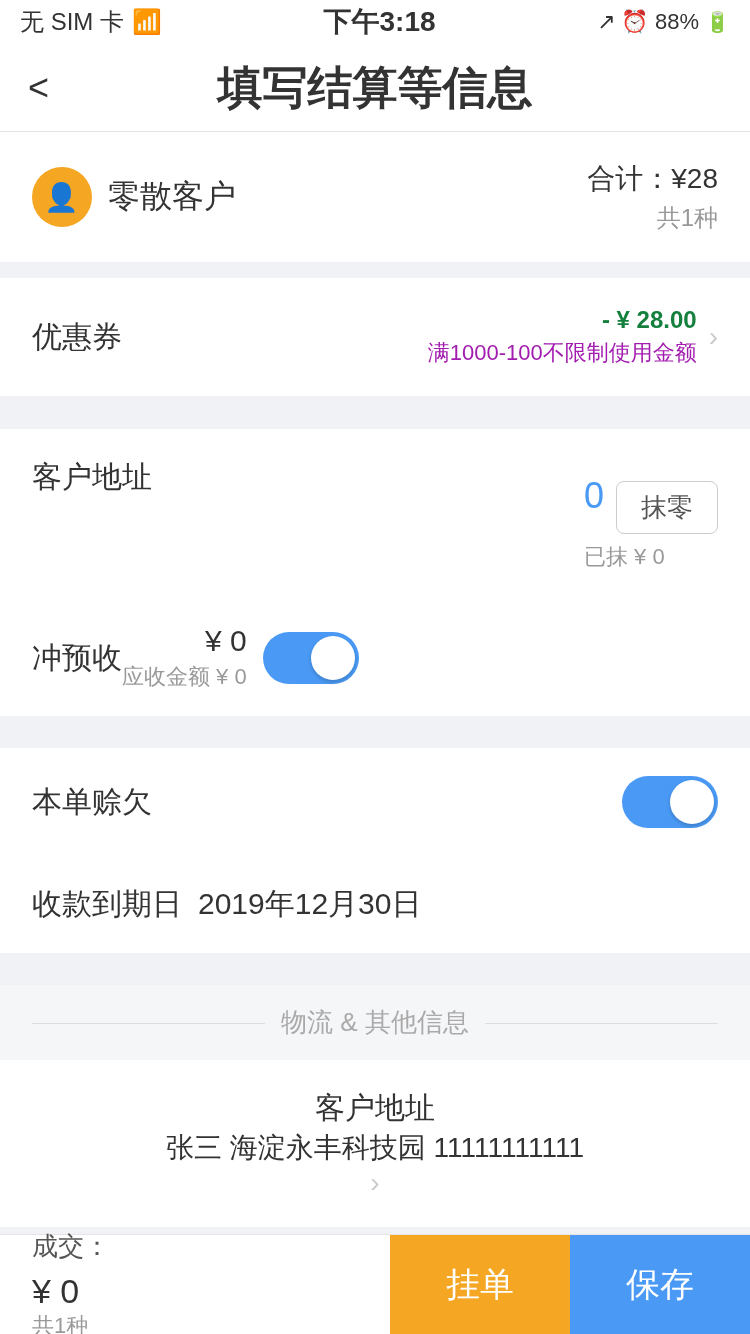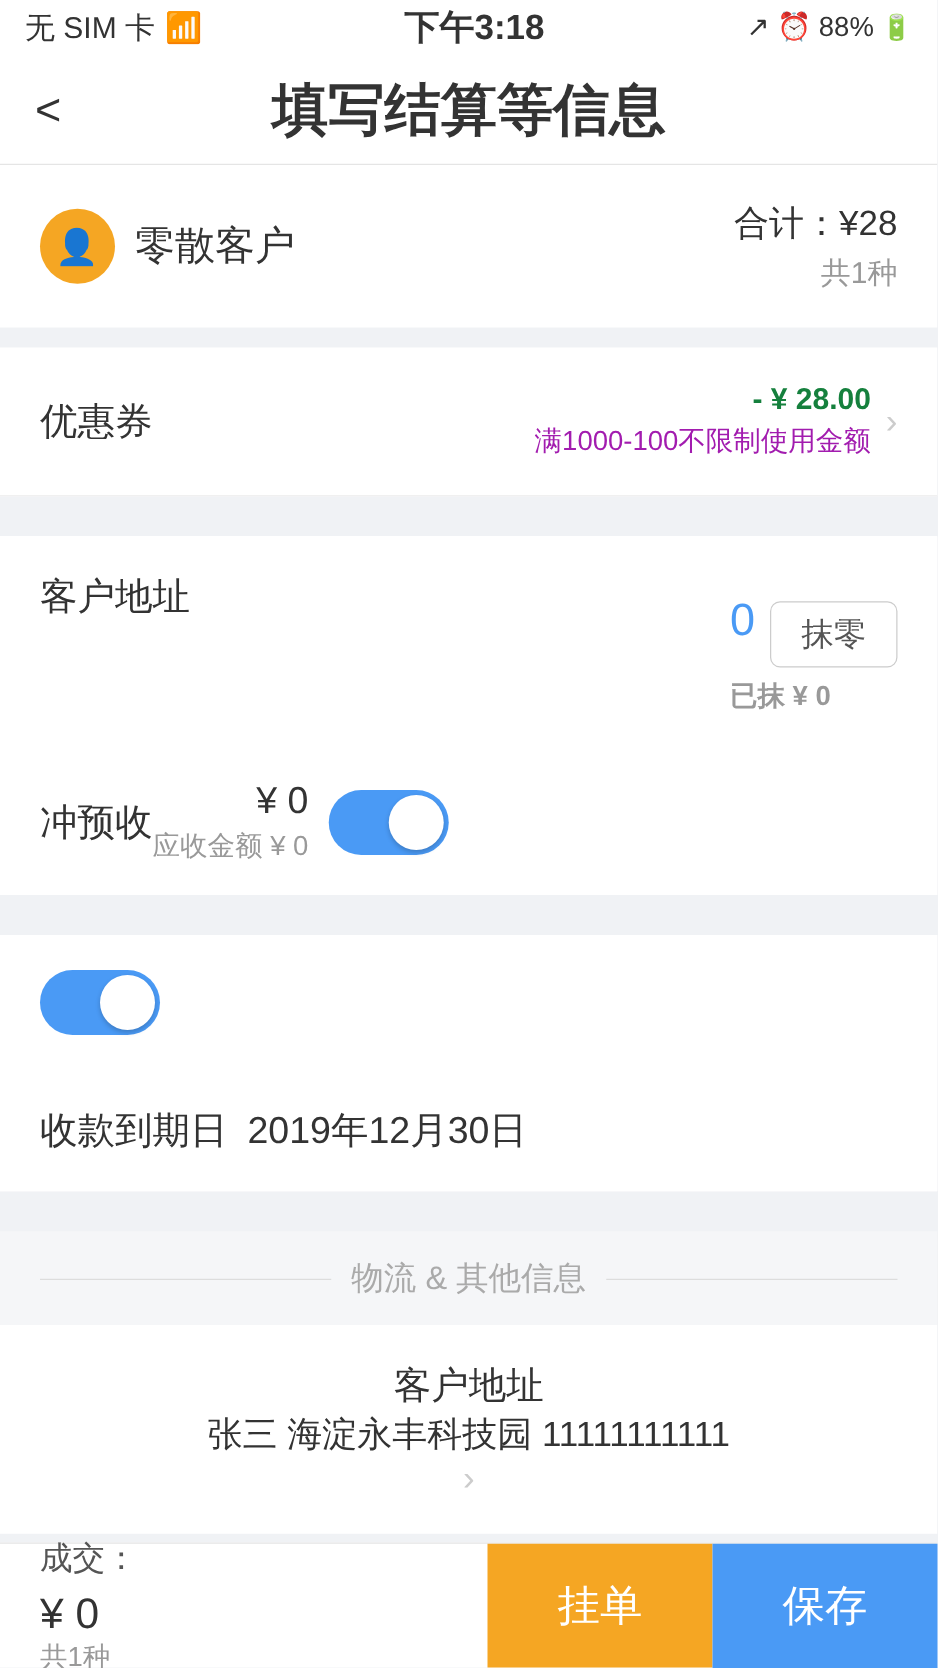--- a/index.html
+++ b/index.html
@@ -108,21 +108,21 @@
     .round-btn {
       border: 1px solid #ccc;
       border-radius: 8px;
       padding: 8px 24px;
       font-size: 26px;
       color: #555;
       background: #fff;
       cursor: pointer;
       margin-top: 24px;
     }
-    .deal-sub { font-size: 22px; color: #999; font-weight: bold; }
+    .deal-sub { font-size: 22px; color: #999; }
 
     
     .advance-row {
       padding: 24px 32px;
       display: flex;
       align-items: center;
       background: #fff;
     }
     .advance-right { display: flex; align-items: center; gap: 16px; }
     .advance-info { text-align: right; }
@@ -318,20 +318,21 @@
       </div>
       <div class="toggle"></div>
     </div>
   </div>
 </div>
 
 <div class="section-divider"></div>
 
 <div class="section">
   <div class="arrears-row">
+    <span class="row-label">本单赊欠</span>
     <div class="toggle"></div>
   </div>
   <div class="duedate-row">
     <span class="duedate-label">收款到期日</span>
     <span class="duedate-value">2019年12月30日</span>
   </div>
 </div>
 
 <div class="section-divider"></div>
 

